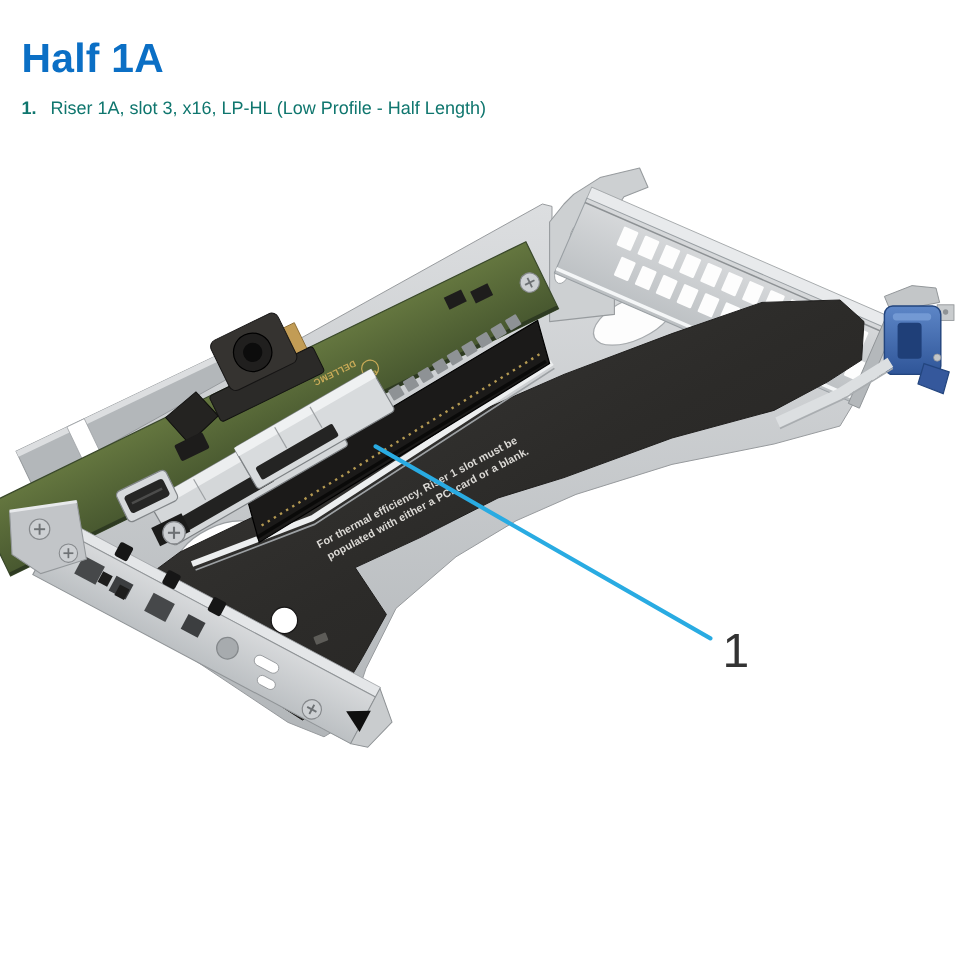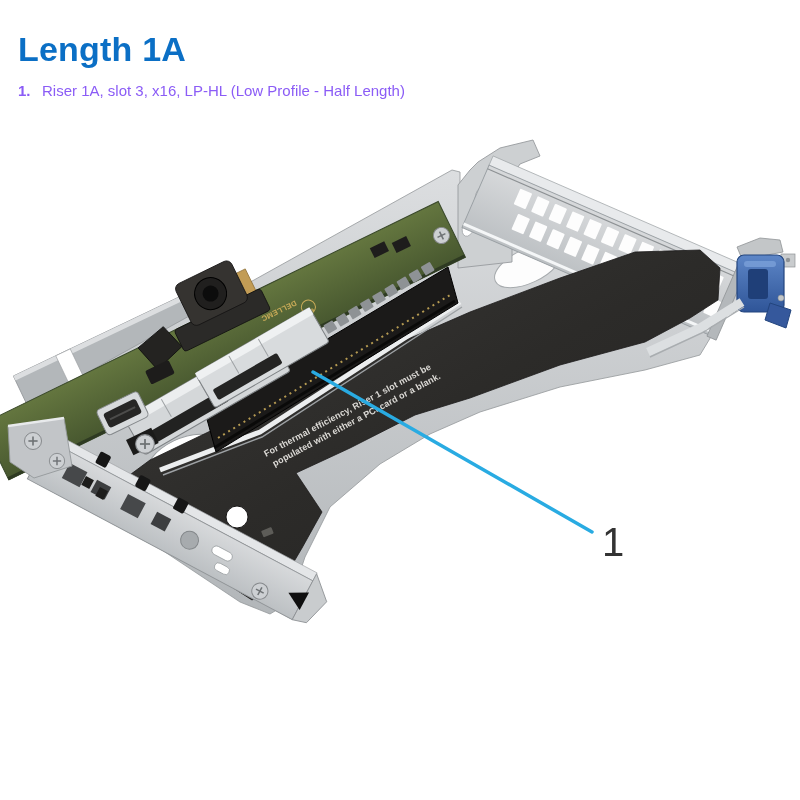--- a/index.html
+++ b/index.html
@@ -1,31 +1,31 @@
 <!DOCTYPE html>
 <html><head>
 <meta charset="utf-8">
 <style>
   html,body{margin:0;padding:0;background:#ffffff;}
   body{width:800px;height:800px;position:relative;font-family:"Liberation Sans",sans-serif;overflow:hidden;}
   .page-title{position:absolute;left:18px;top:30px;margin:0;font-size:34px;font-weight:bold;color:#0b6fc5;letter-spacing:.2px;}
-  .caption{position:absolute;left:18px;top:82px;font-size:15px;color:#8b5cf6;}
+  .caption{position:absolute;left:18px;top:82px;font-size:15px;color:#0f766e;}
   .caption-index{font-weight:bold;display:inline-block;width:24px;}
   .figure-wrap{position:absolute;left:0;top:120px;width:800px;height:520px;}
   svg text{font-family:"Liberation Sans",sans-serif;}
   .shroud-text{fill:#dcdad6;font-size:9px;font-weight:bold;letter-spacing:.1px;}
   .callout-num{fill:#333;font-size:40px;}
   .pcb-mark{fill:#c9ab58;font-size:7.5px;font-weight:bold;letter-spacing:.3px;}
   .pcb-logo{fill:none;stroke:#c9ab58;stroke-width:1;}
   .pcb-logo-t{fill:#c9ab58;font-size:7px;font-weight:bold;}
 </style>
 </head>
 <body>
 
-<h1 class="page-title">Length 1A</h1>
+<h1 class="page-title">Half 1A</h1>
 
 <div class="caption">
   <span class="caption-index">1.</span><span>Riser 1A, slot 3, x16, LP-HL (Low Profile - Half Length)</span>
 </div>
 
 <div class="figure-wrap">
 <svg width="800" height="520" viewBox="0 120 800 520" xmlns="http://www.w3.org/2000/svg">
   <defs>
     <linearGradient id="metalGrad" x1="0" y1="0" x2="0" y2="1">
       <stop offset="0" stop-color="#dcdee0"></stop>

